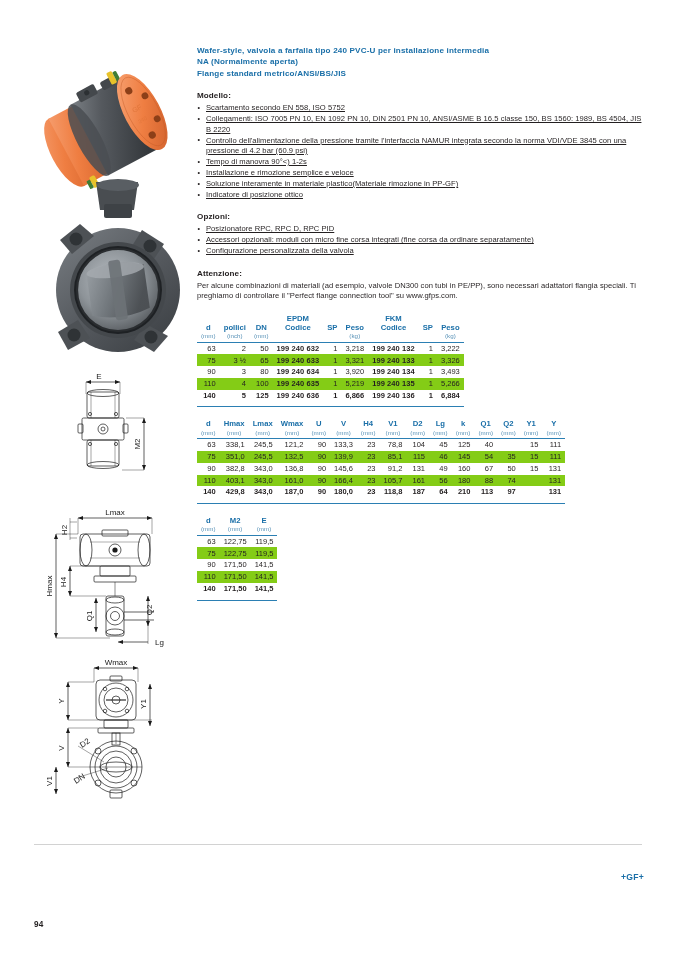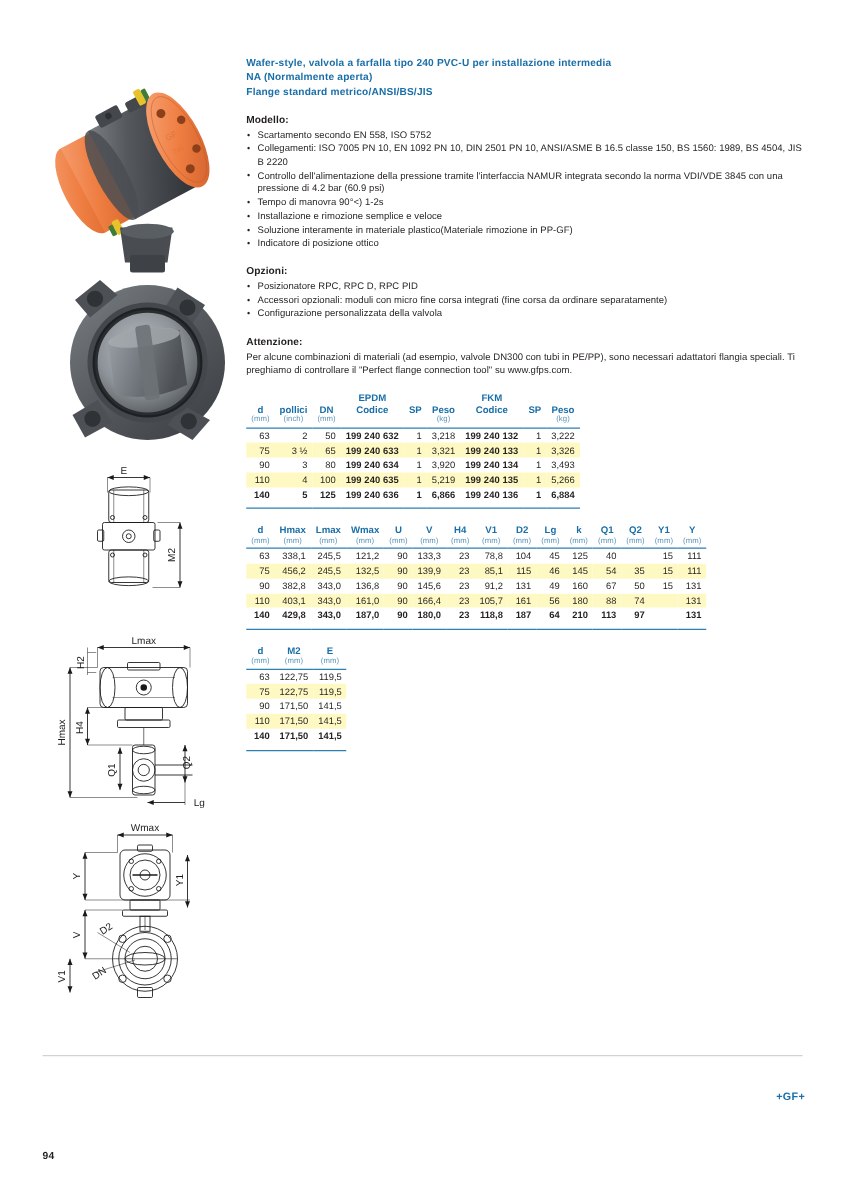--- a/index.html
+++ b/index.html
@@ -54,20 +54,21 @@
     margin: 0;
     padding: 0;
   }
   ul.bullets li {
     position: relative;
     padding-left: 9px;
     font-size: 7.6px;
     line-height: 10.4px;
     margin-bottom: 0.6px;
     letter-spacing: 0.005em;
+    text-decoration: underline;
   }
   ul.bullets li:before {
     content: "\2022";
     position: absolute;
     left: 0.5px;
     top: -0.5px;
     font-size: 7.2px;
   }
   .para {
     font-size: 7.6px;
@@ -108,21 +109,21 @@
   table.datatbl thead tr.hdr-row th {
     border-bottom: 1.1px solid #2b7fb3;
     padding-bottom: 1px;
   }
   table.datatbl td {
     text-align: right;
     padding: 1.1px 4px;
     white-space: nowrap;
     line-height: 9.6px;
   }
-  table.datatbl tr.shaded td.sh { background: #fef9c3; }
+  table.datatbl tr.shaded td.sh { background: #84cc16; }
   table.datatbl td.code { font-weight: bold; letter-spacing: 0.01em; }
   table.datatbl tbody tr.last-row td {
     border-bottom: 1.1px solid #2b7fb3;
     padding-bottom: 6px;
     font-weight: bold;
   }
 
   
   .drawing { position: absolute; }
   #drawing-top   { left: 38px; top: 372px;  width: 152px; height: 108px; }
@@ -467,21 +468,21 @@
             <td>104</td>
             <td>45</td>
             <td>125</td>
             <td>40</td>
             <td>&nbsp;</td>
             <td>15</td>
             <td>111</td>
           </tr>
           <tr class="shaded">
             <td class="sh">75</td>
-            <td class="sh">456,2</td>
+            <td class="sh">351,0</td>
             <td class="sh">245,5</td>
             <td class="sh">132,5</td>
             <td class="sh">90</td>
             <td class="sh">139,9</td>
             <td class="sh">23</td>
             <td class="sh">85,1</td>
             <td class="sh">115</td>
             <td class="sh">46</td>
             <td class="sh">145</td>
             <td class="sh">54</td>

